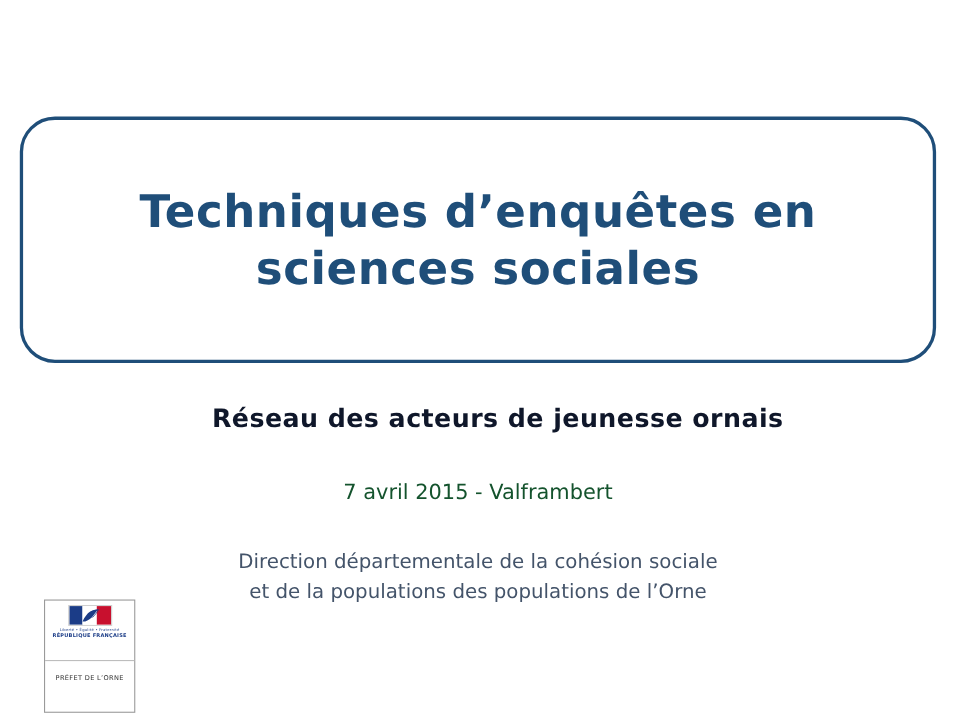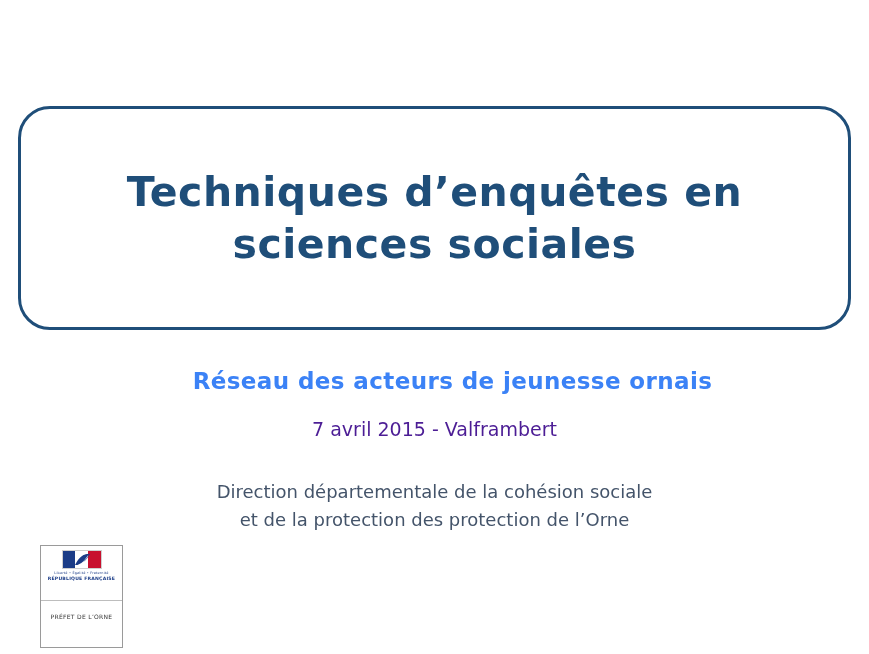--- a/index.html
+++ b/index.html
@@ -49,30 +49,30 @@
 
   
   .subtitle-block {
     position: absolute;
     left: 0;
     top: 368px;
     width: 869px;
     text-align: center;
   }
   .subtitle-main {
-    color: #3b82f6;
+    color: #0f172a;
     font-size: 23px;
     font-weight: bold;
     letter-spacing: 0.4px;
     line-height: 1.2;
     padding-left: 36px;
   }
   .subtitle-date {
-    margin-top: 22px;
-    color: #4c1d95;
+    margin-top: 41px;
+    color: #14532d;
     font-size: 19px;
     line-height: 1.2;
   }
   .subtitle-org {
     margin-top: 38px;
     color: #44546A;
     font-size: 18px;
     line-height: 1.55;
     white-space: pre-line;
   }
@@ -154,21 +154,21 @@
 
   <div class="title-box">
     <div class="title-text">Techniques d’enquêtes en
 sciences sociales</div>
   </div>
 
   <div class="subtitle-block">
     <div class="subtitle-main">Réseau des acteurs de jeunesse ornais</div>
     <div class="subtitle-date">7 avril 2015 - Valframbert</div>
     <div class="subtitle-org">Direction départementale de la cohésion sociale
-et de la protection des protection de l’Orne</div>
+et de la populations des populations de l’Orne</div>
   </div>
 
   <div class="logo">
     <div class="logo-top">
       <div class="flag">
         <div class="b"></div>
           <div class="w"></div>
           <div class="r"></div>
         <svg class="marianne" viewBox="0 0 19 15">
           <path d="M2 13 C4 9 6 6 9 4 C11 2.6 13.5 2 16 2 C14.5 4 13 6 11.5 8 C10 10 7 12 4.5 13 Z" fill="#1b3c87"></path>

